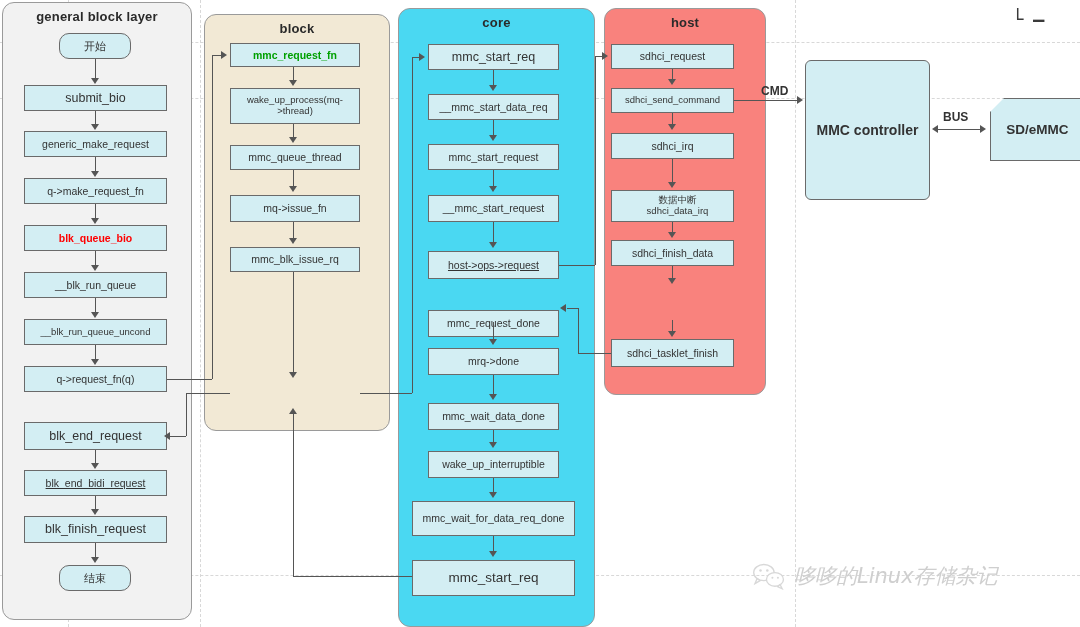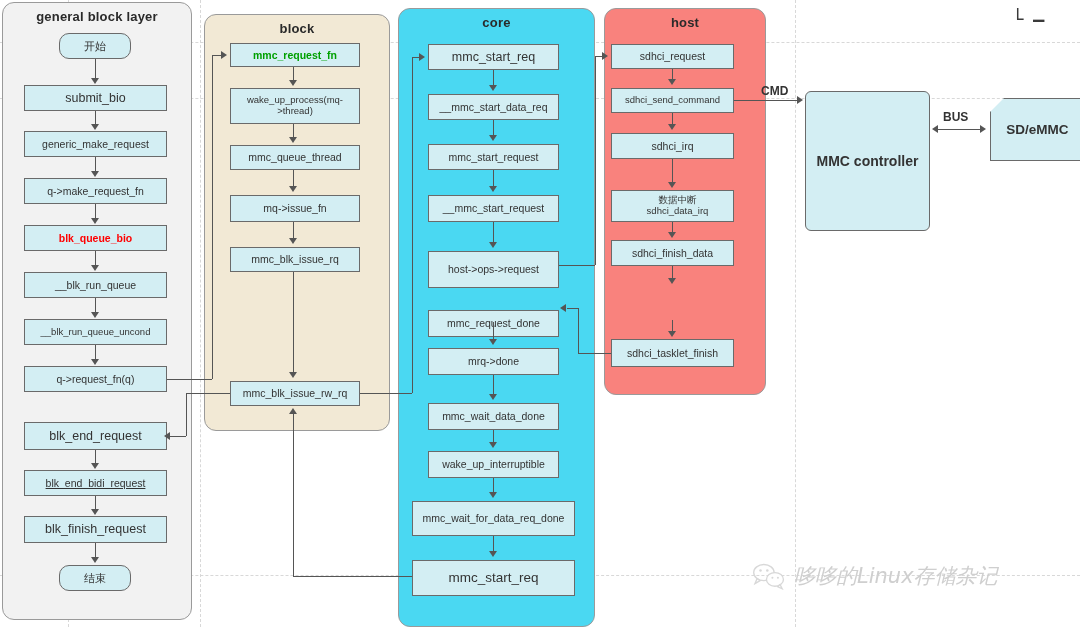--- a/index.html
+++ b/index.html
@@ -117,21 +117,20 @@
   <div class="ln ln-v" style="left:95px;top:496px;height:14px;"></div>
   <div class="arw arw-d" style="left:91px;top:509px;"></div>
   <div class="ln ln-v" style="left:95px;top:543px;height:15px;"></div>
   <div class="arw arw-d" style="left:91px;top:557px;"></div>
 
   <div class="node sm green" style="left:230px;top:43px;width:130px;height:24px;">mmc_request_fn</div>
   <div class="node xs" style="left:230px;top:88px;width:130px;height:36px;">wake_up_process(mq-&gt;thread)</div>
   <div class="node sm" style="left:230px;top:145px;width:130px;height:25px;">mmc_queue_thread</div>
   <div class="node sm" style="left:230px;top:195px;width:130px;height:27px;">mq-&gt;issue_fn</div>
   <div class="node sm" style="left:230px;top:247px;width:130px;height:25px;">mmc_blk_issue_rq</div>
-  <div class="node sm" style="left:230px;top:381px;width:130px;height:25px;">mmc_blk_issue_rw_rq</div>
 
   <div class="ln ln-v" style="left:293px;top:67px;height:14px;"></div>
   <div class="arw arw-d" style="left:289px;top:80px;"></div>
   <div class="ln ln-v" style="left:293px;top:124px;height:14px;"></div>
   <div class="arw arw-d" style="left:289px;top:137px;"></div>
   <div class="ln ln-v" style="left:293px;top:170px;height:17px;"></div>
   <div class="arw arw-d" style="left:289px;top:186px;"></div>
   <div class="ln ln-v" style="left:293px;top:222px;height:17px;"></div>
   <div class="arw arw-d" style="left:289px;top:238px;"></div>
   <div class="ln ln-v" style="left:293px;top:272px;height:101px;"></div>
@@ -144,21 +143,21 @@
 
   <div class="ln ln-h" style="left:186px;top:393px;width:44px;"></div>
   <div class="ln ln-v" style="left:186px;top:393px;height:43px;"></div>
   <div class="ln ln-h" style="left:168px;top:436px;width:18px;"></div>
   <div class="arw arw-l" style="left:164px;top:432px;"></div>
 
   <div class="node" style="left:428px;top:44px;width:131px;height:26px;">mmc_start_req</div>
   <div class="node sm" style="left:428px;top:94px;width:131px;height:26px;">__mmc_start_data_req</div>
   <div class="node sm" style="left:428px;top:144px;width:131px;height:26px;">mmc_start_request</div>
   <div class="node sm" style="left:428px;top:195px;width:131px;height:27px;">__mmc_start_request</div>
-  <div class="node sm" style="left:428px;top:251px;width:131px;height:37px;">host-&gt;ops-&gt;request</div>
+  <div class="node sm" style="left:428px;top:251px;width:131px;height:28px;text-decoration:underline;">host-&gt;ops-&gt;request</div>
   <div class="node sm" style="left:428px;top:310px;width:131px;height:27px;">mmc_request_done</div>
   <div class="node sm" style="left:428px;top:348px;width:131px;height:27px;">mrq-&gt;done</div>
   <div class="node sm" style="left:428px;top:403px;width:131px;height:27px;">mmc_wait_data_done</div>
   <div class="node sm" style="left:428px;top:451px;width:131px;height:27px;">wake_up_interruptible</div>
   <div class="node sm" style="left:412px;top:501px;width:163px;height:35px;">mmc_wait_for_data_req_done</div>
   <div class="node lg" style="left:412px;top:560px;width:163px;height:36px;">mmc_start_req</div>
 
   <div class="ln ln-v" style="left:493px;top:70px;height:16px;"></div>
   <div class="arw arw-d" style="left:489px;top:85px;"></div>
   <div class="ln ln-v" style="left:493px;top:120px;height:16px;"></div>
@@ -215,21 +214,21 @@
   <div class="ln ln-h" style="left:559px;top:265px;width:36px;"></div>
   <div class="ln ln-v" style="left:595px;top:56px;height:209px;"></div>
   <div class="ln ln-h" style="left:595px;top:56px;width:8px;"></div>
   <div class="arw arw-r" style="left:602px;top:52px;"></div>
 
   <div class="ln ln-h" style="left:578px;top:353px;width:33px;"></div>
   <div class="ln ln-v" style="left:578px;top:308px;height:45px;"></div>
   <div class="ln ln-h" style="left:567px;top:308px;width:11px;"></div>
   <div class="arw arw-l" style="left:560px;top:304px;"></div>
 
-  <div class="node bigblock" style="left:805px;top:60px;width:125px;height:140px;margin-top:31px;">MMC controller</div>
+  <div class="node bigblock" style="left:805px;top:60px;width:125px;height:140px;">MMC controller</div>
   <div class="card" style="left:990px;top:98px;width:95px;height:63px;">SD/eMMC</div>
 
   <div class="ln ln-h" style="left:734px;top:100px;width:64px;"></div>
   <div class="arw arw-r" style="left:797px;top:96px;"></div>
   <div class="edge-label" style="left:761px;top:84px;">CMD</div>
 
   <div class="ln ln-h" style="left:937px;top:129px;width:46px;"></div>
   <div class="arw arw-l" style="left:932px;top:125px;"></div>
   <div class="arw arw-r" style="left:980px;top:125px;"></div>
   <div class="edge-label" style="left:943px;top:110px;">BUS</div>

